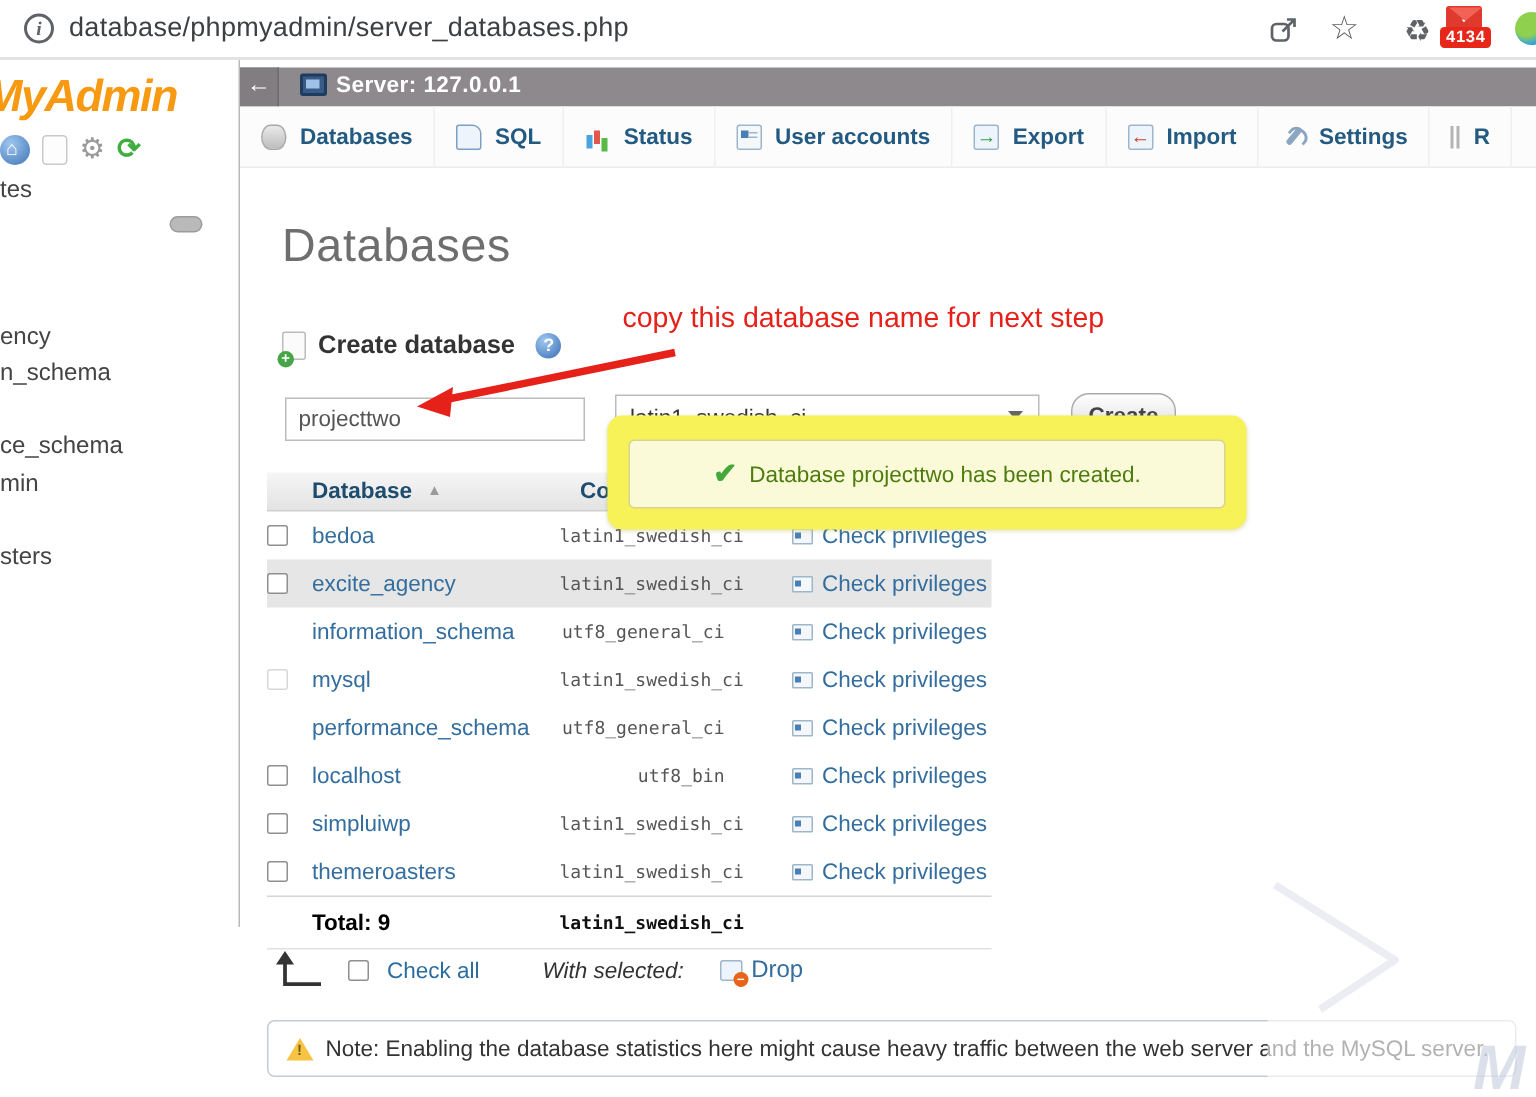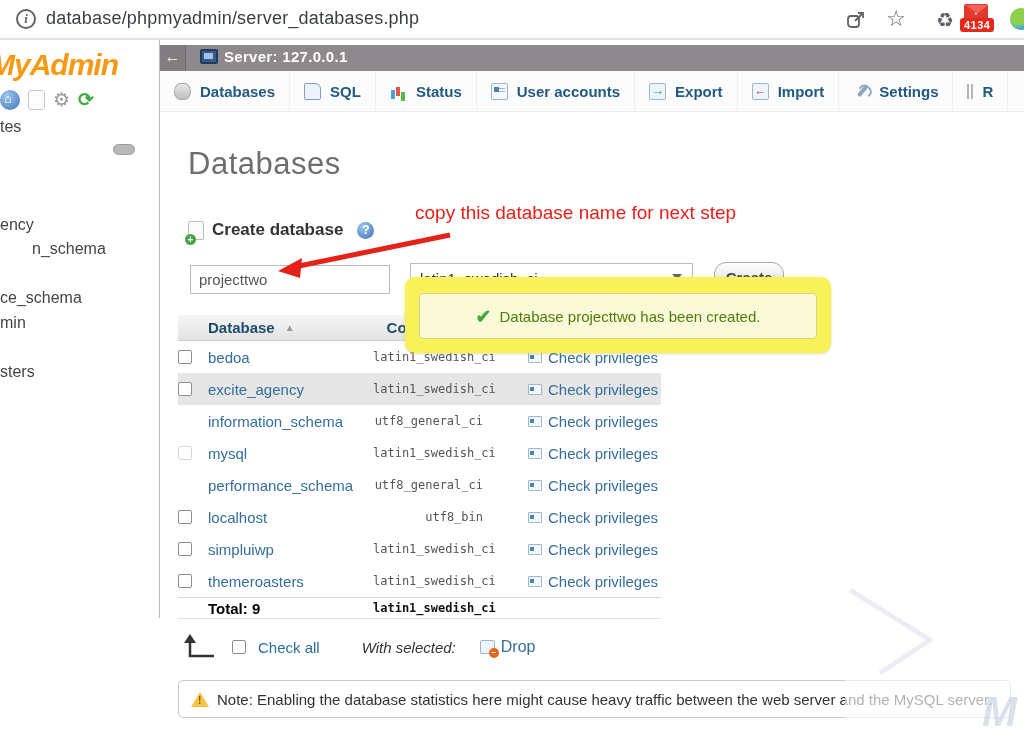--- a/index.html
+++ b/index.html
@@ -94,21 +94,21 @@
   .cell-cb { width:30px; flex:none; display:flex; align-items:center; }
   .cbox { width:14px; height:14px; border:1px solid #8f8f8f; border-radius:2px; background:#fff; cursor:pointer; }
   .cbox.faint { opacity:.35; }
   .cbox.hidden { visibility:hidden; }
   .cell-name { width:165px; flex:none; font-size:15px; color:#346e9e; cursor:pointer; }
   .cell-coll { width:110px; flex:none; text-align:right; font-family:"DejaVu Sans Mono",monospace; font-size:12px; color:#555; }
   .cell-act { display:flex; align-items:center; gap:6px; margin-left:8px;padding-left:37px; }
   .priv-icon { width:14px; height:11px; background:#f5f8fb; border:1px solid #9db6cc; border-radius:1px; position:relative; flex:none; }
   .priv-icon:before { content:""; position:absolute; left:1px; top:2px; width:4px; height:4px; background:#4a7fb5; }
   .act-link { font-size:15px; color:#346e9e; cursor:pointer; white-space:nowrap; }
-  .trow-total { display:flex; align-items:center; height:22px; border-top:1px solid #d5d5d5; border-bottom:1px solid #e2e2e2; }
+  .trow-total { display:flex; align-items:center; height:36px; border-top:1px solid #d5d5d5; border-bottom:1px solid #e2e2e2; }
   .total-label { width:165px; margin-left:30px; font-size:15px; font-weight:bold; color:#000; }
   .total-coll { width:110px; text-align:right; font-family:"DejaVu Sans Mono",monospace; font-size:12px; font-weight:bold; color:#111; }
 
   
   .foot-row { position:absolute; left:182px; top:632px; display:flex; align-items:center; height:30px; }
   .checkall-arrow { width:36px; height:28px; flex:none; }
   .foot-cb { margin-left:14px; }
   .checkall-label { margin-left:12px; font-size:15px; color:#2a6d9e; cursor:pointer; }
   .withsel { margin-left:42px; font-size:15px; font-style:italic; color:#333; }
   .drop-wrap { margin-left:24px; display:flex; align-items:center; gap:6px; cursor:pointer; }
@@ -156,21 +156,21 @@
     <div class="pma-logo">MyAdmin</div>
     <div class="side-icons">
       <span class="home-icon"></span>
       <span class="doc-icon"></span>
       <span class="gear-icon">⚙</span>
       <span class="refresh-icon">⟳</span>
     </div>
     <span class="side-frag" style="top:78px;">tes</span>
     <span class="collapse-pill"></span>
     <span class="side-frag" style="top:176px;">ency</span>
-    <span class="side-frag" style="top:200px;padding-left:32px;">n_schema</span>
+    <span class="side-frag" style="top:200px;">n_schema</span>
     <span class="side-frag" style="top:249px;">ce_schema</span>
     <span class="side-frag" style="top:274px;">min</span>
     <span class="side-frag" style="top:323px;">sters</span>
   </div>
 
   <div class="server-bar">
     <div class="back-box">←</div>
     <span class="server-icon"></span>
     <span class="server-label">Server: 127.0.0.1</span>
   </div>

